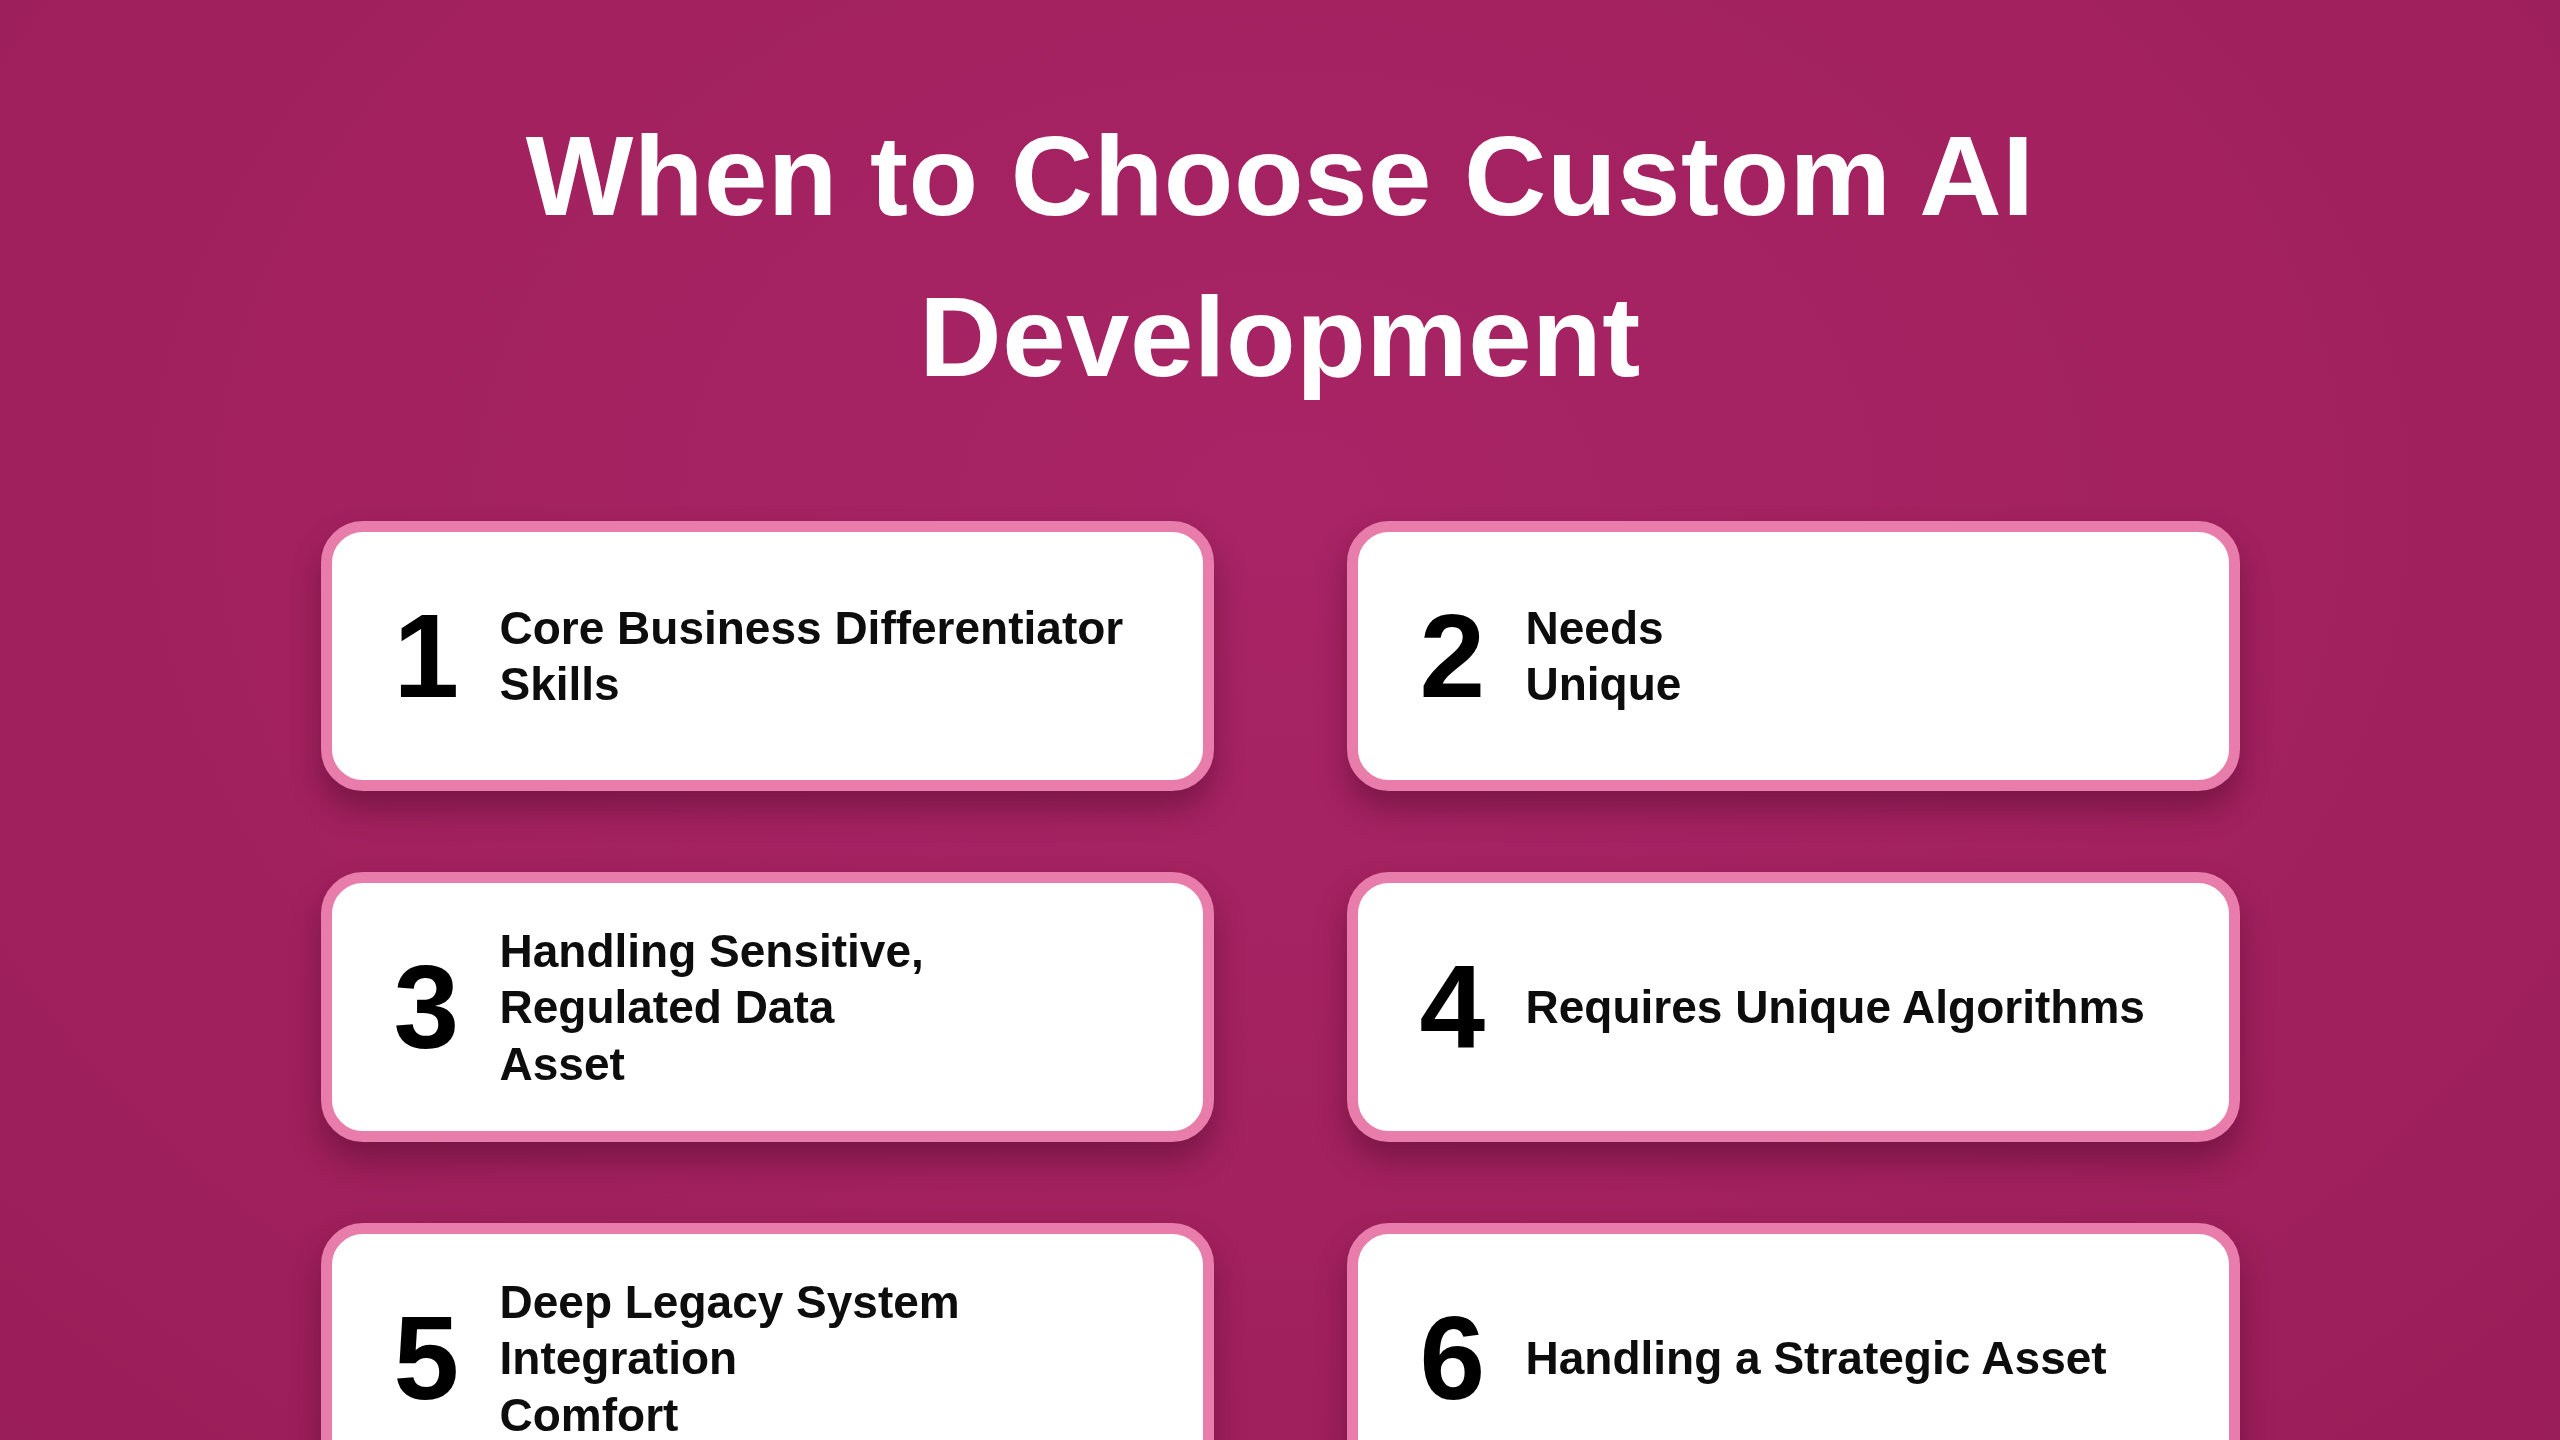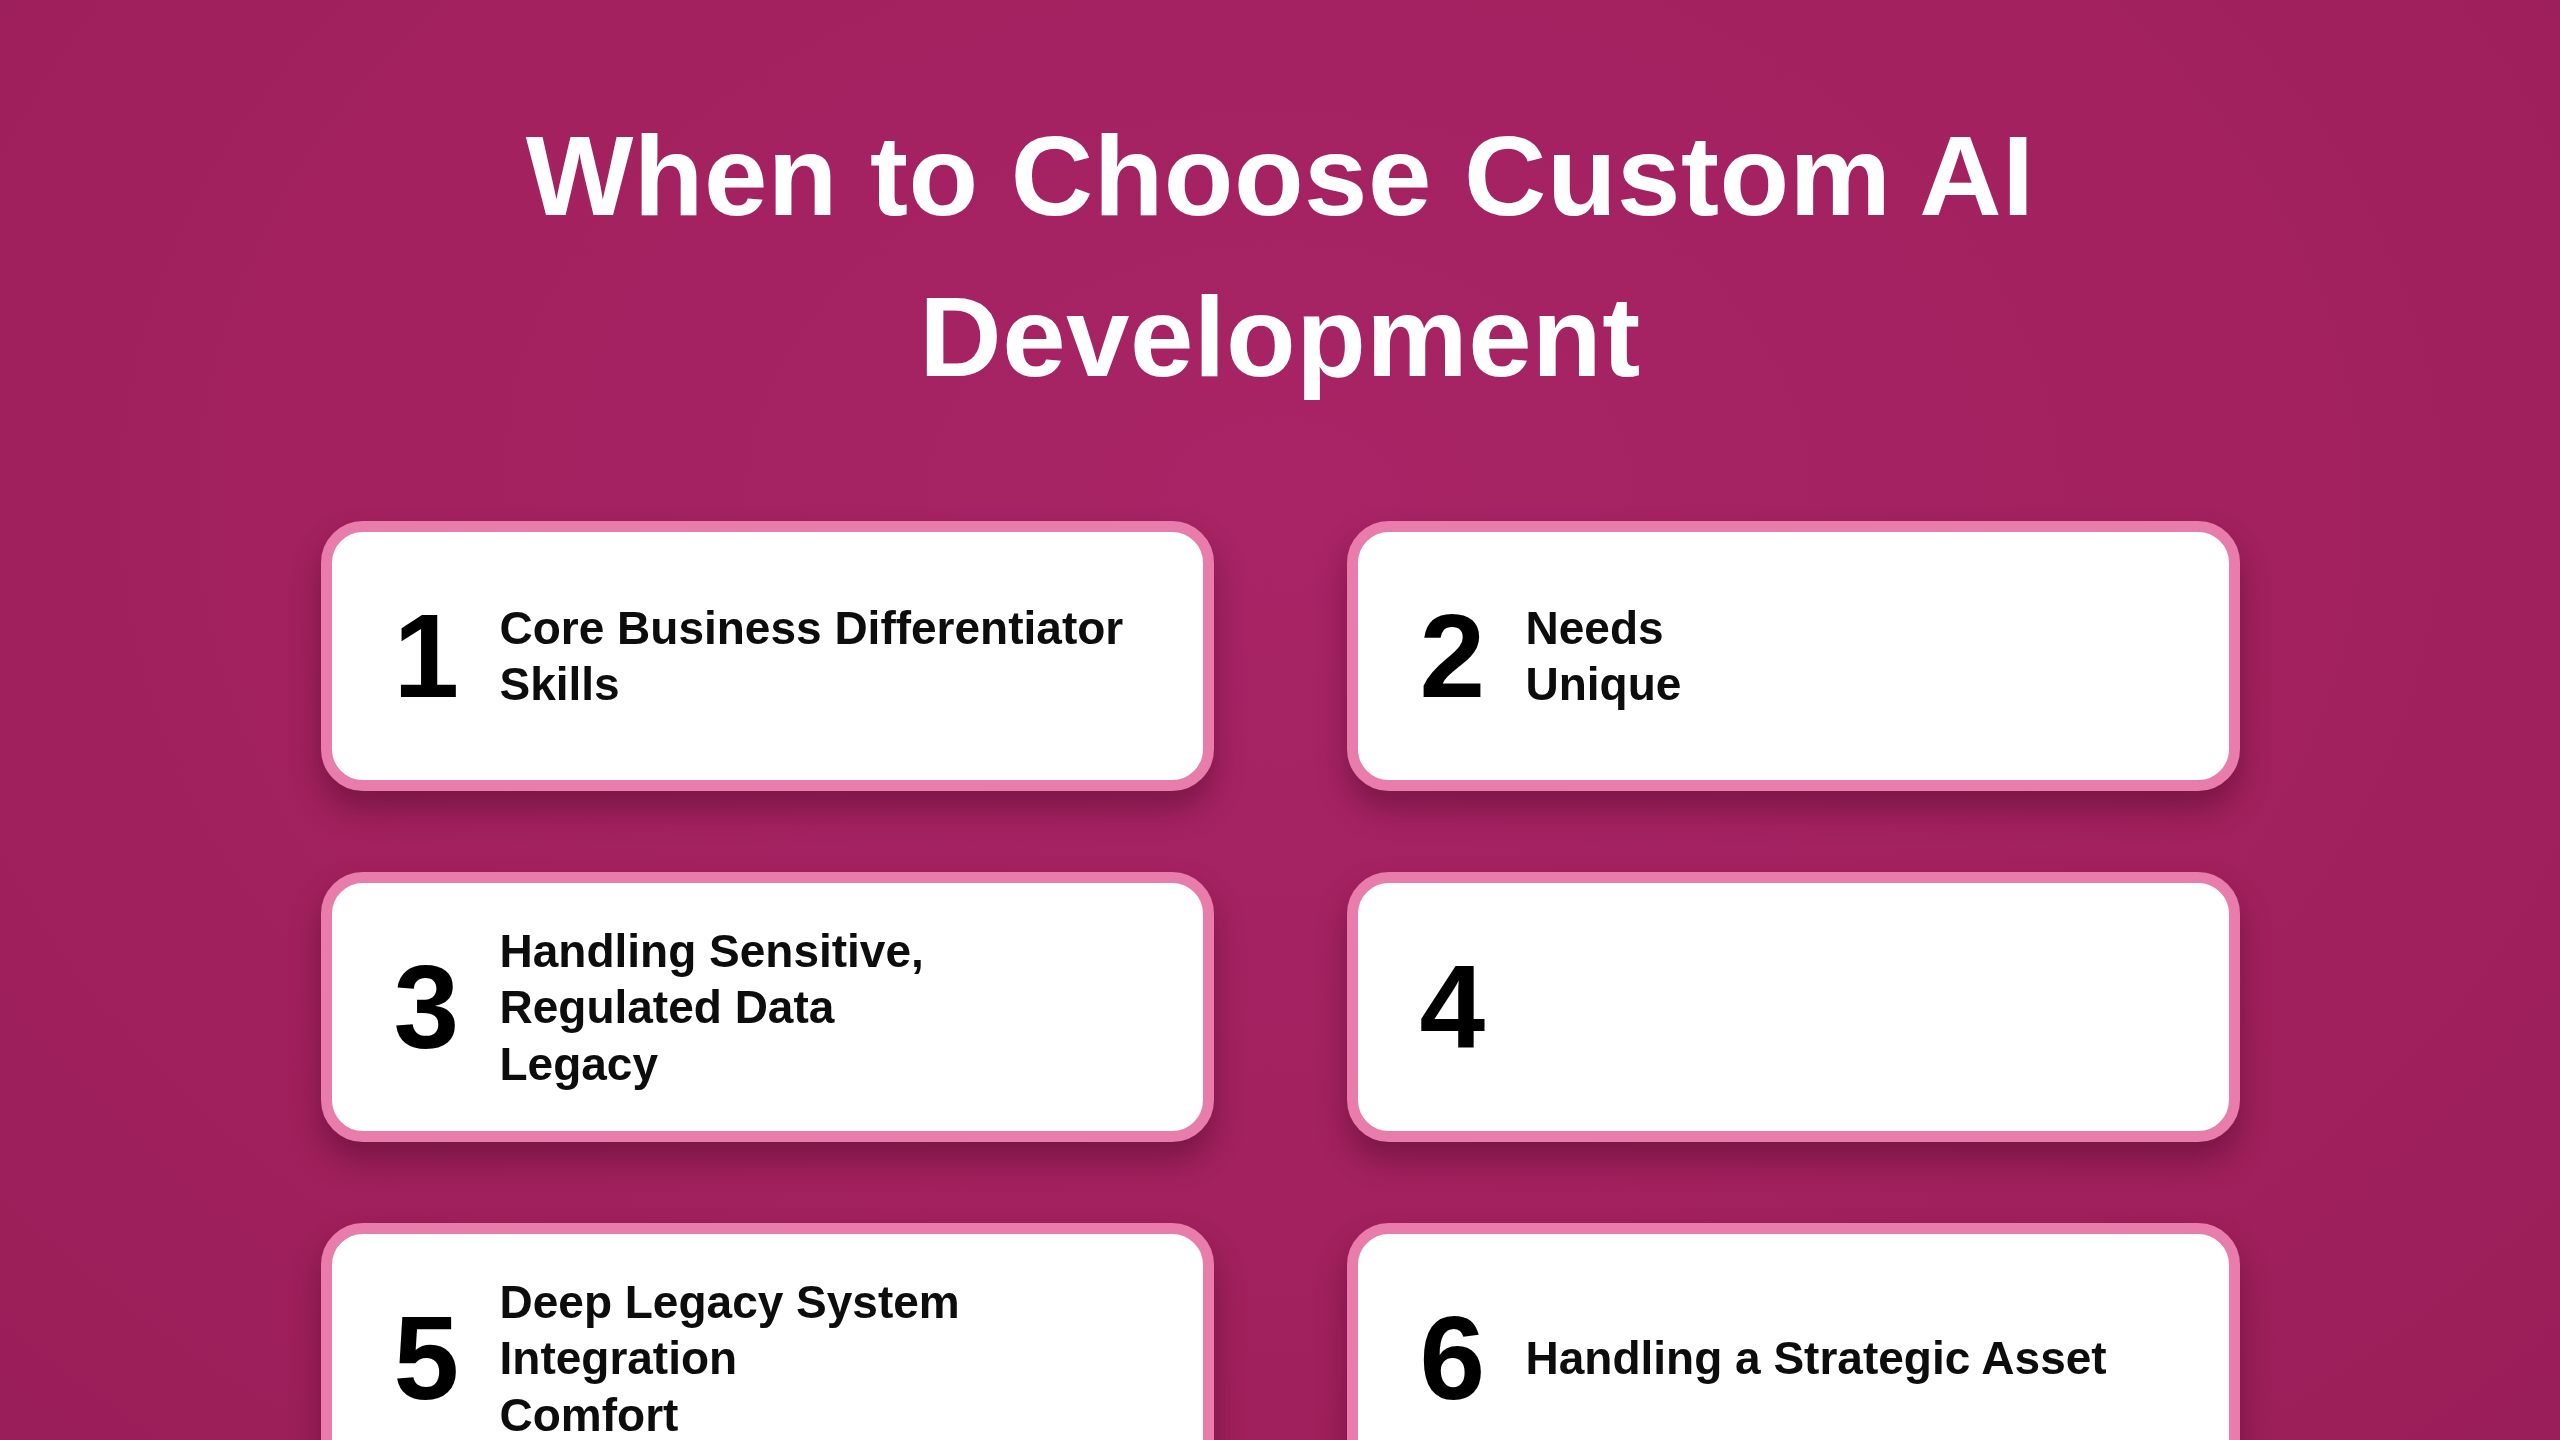--- a/index.html
+++ b/index.html
@@ -91,26 +91,29 @@
       <div class="line">Needs</div>
       <div class="line">Unique</div>
     </div>
   </div>
 
   <div class="card">
     <div class="card-number">3</div>
     <div class="card-text">
       <div class="line">Handling Sensitive,</div>
       <div class="line">Regulated Data</div>
-      <div class="line">Legacy</div>
+      <div class="line">Asset</div>
     </div>
   </div>
 
   <div class="card">
     <div class="card-number">4</div>
+    <div class="card-text">
+      <div class="line">Requires Unique Algorithms</div>
+    </div>
   </div>
 
   <div class="card">
     <div class="card-number">5</div>
     <div class="card-text">
       <div class="line">Deep Legacy System</div>
       <div class="line">Integration</div>
       <div class="line">Comfort</div>
     </div>
   </div>

